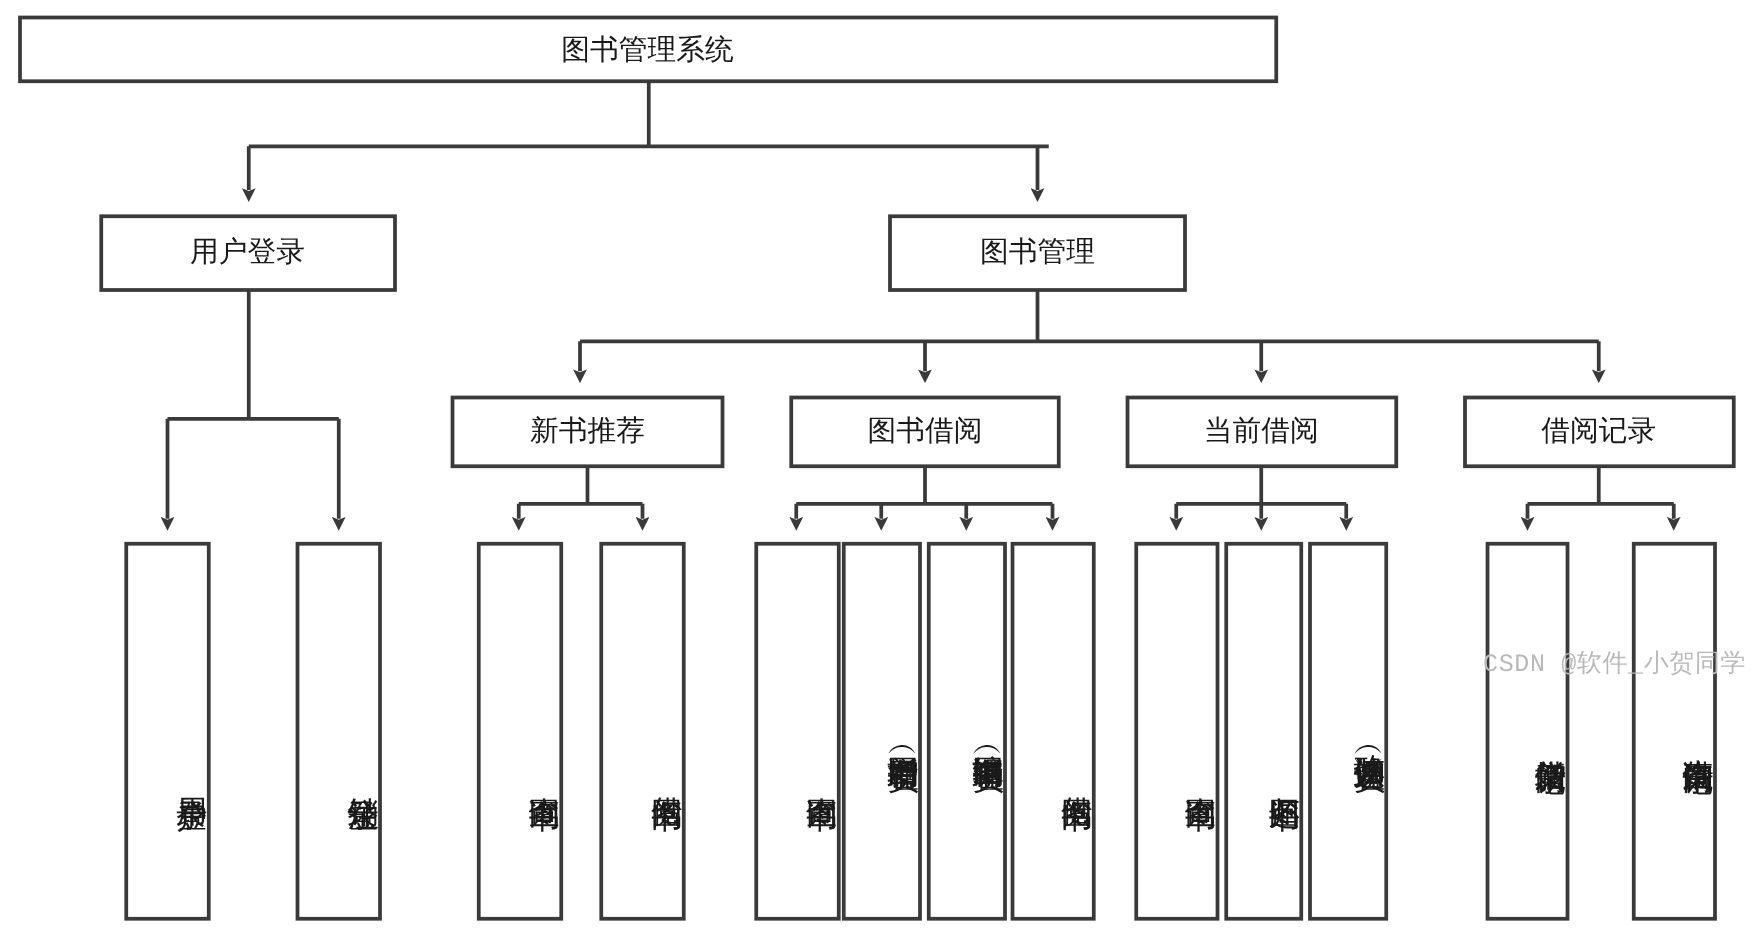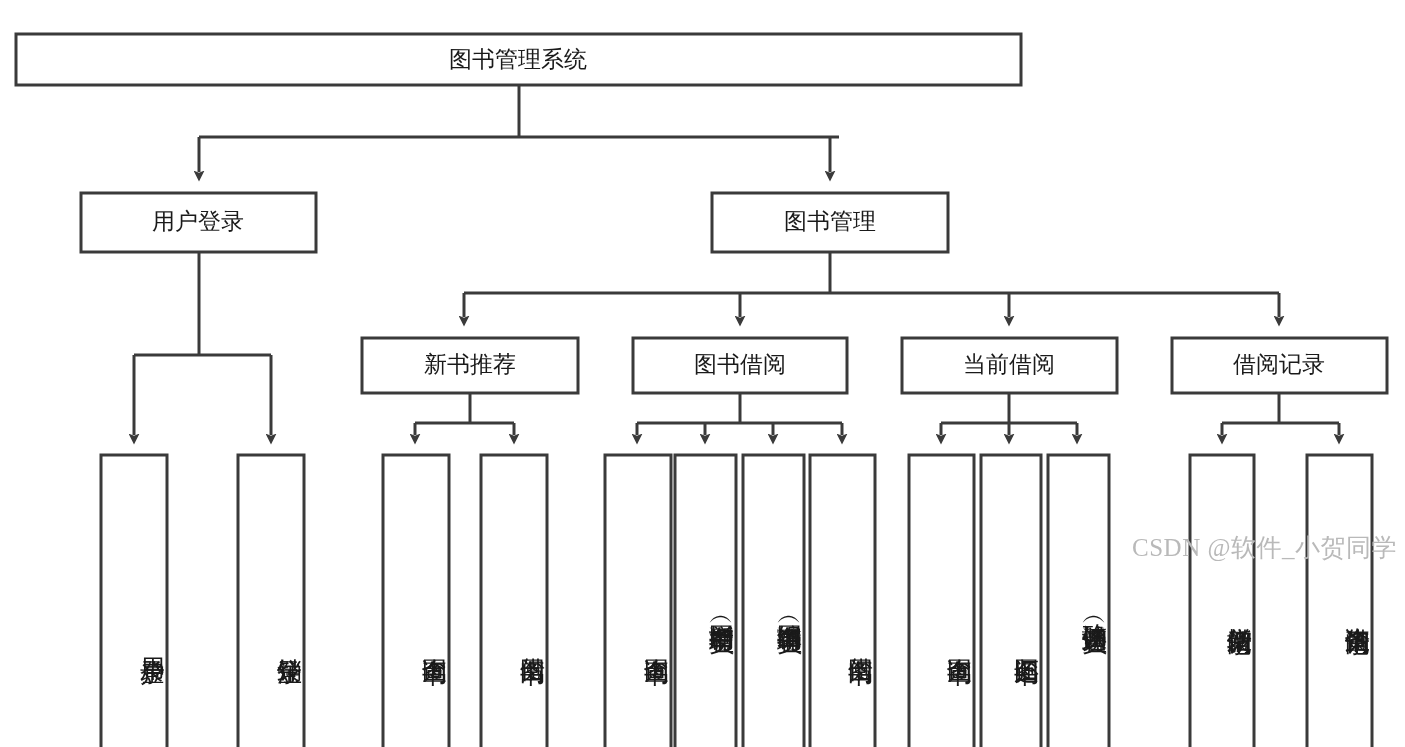--- a/index.html
+++ b/index.html
@@ -11,21 +11,20 @@
     width: 1405px;
     height: 747px;
     overflow: hidden;
     font-family: "Liberation Sans", "DejaVu Sans", sans-serif;
   }
   #diagram-root {
     position: relative;
     width: 1405px;
     height: 550px;
     background: #ffffff;
-    margin-top: 20px;
   }
   svg#flow {
     position: absolute;
     left: 0;
     top: 0;
     width: 1405px;
     height: 747px;
     display: block;
   }
   .box-rect {
@@ -63,22 +62,22 @@
     letter-spacing: 1px;
     display: flex;
     align-items: flex-start;
     justify-content: center;
     pointer-events: none;
   }
   #watermark {
     position: absolute;
     right: 8px;
     bottom: 6px;
-    font-family: Liberation Serif, serif;
-    font-size: 25px;
+    font-family: Liberation Mono, monospace;
+    font-size: 20px;
     color: #b9b9b9;
     letter-spacing: 0.5px;
     white-space: nowrap;
   }
 </style>
 </head>
 <body>
 
 <div id="diagram-root">
 

